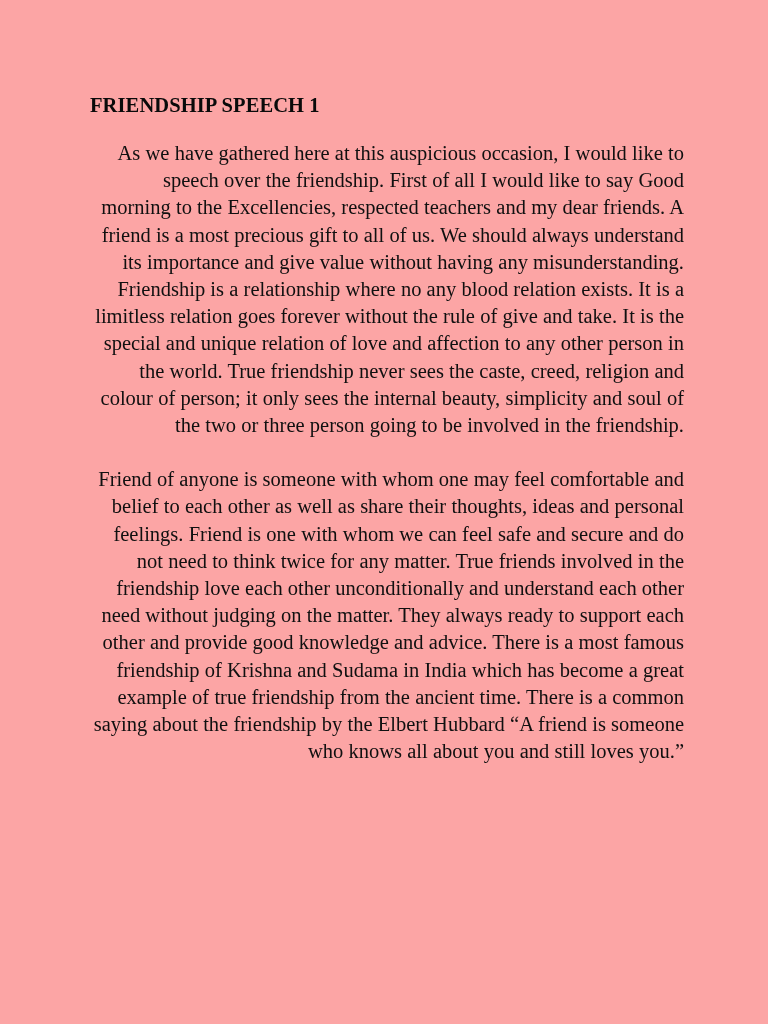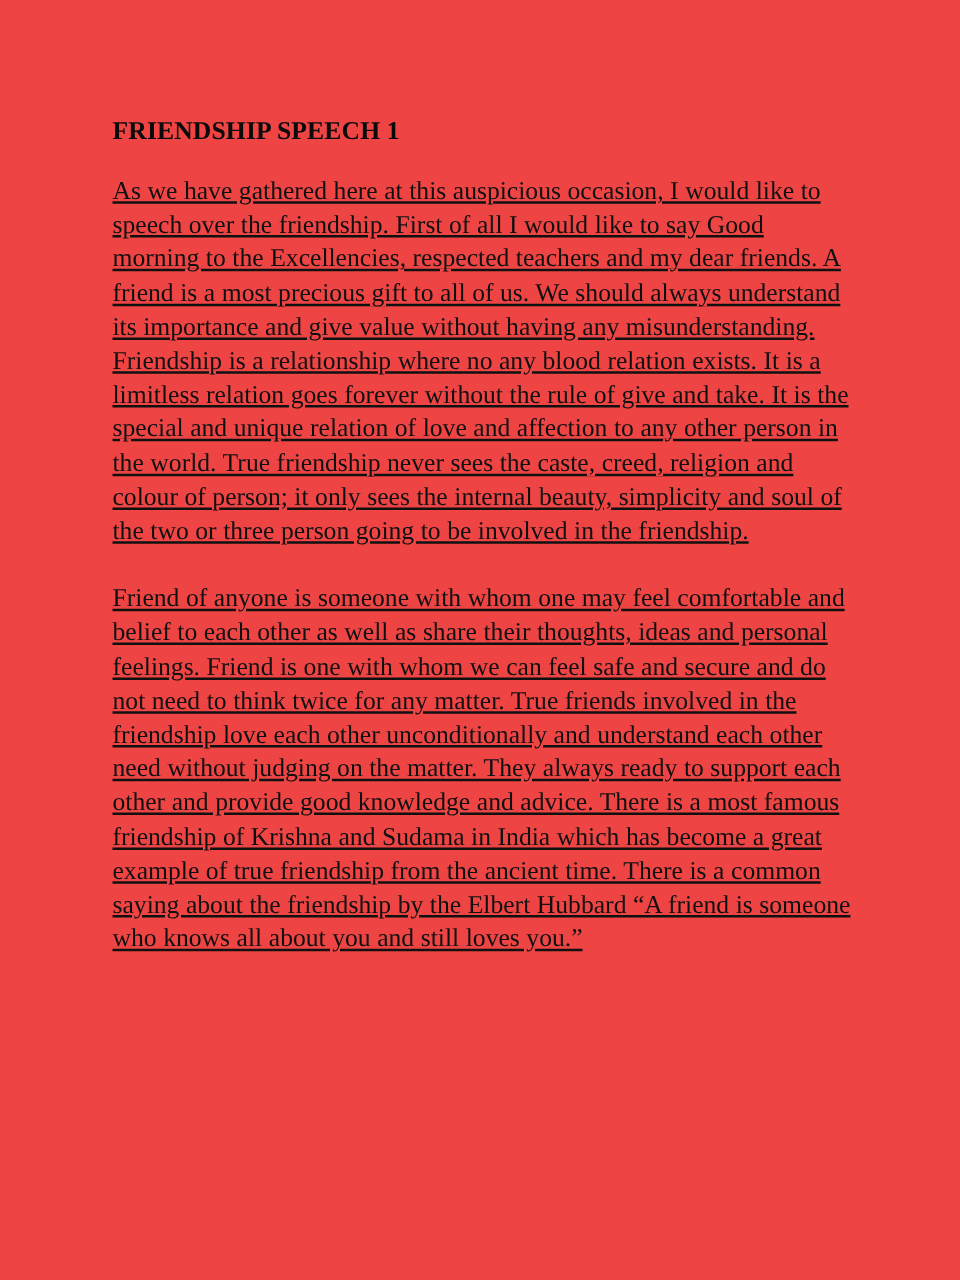--- a/index.html
+++ b/index.html
@@ -13,45 +13,44 @@
     height: 1024px;
     overflow: hidden;
     font-family: "Liberation Serif", "DejaVu Serif", serif;
     color: #000000;
     -webkit-font-smoothing: antialiased;
   }
   .page {
     position: relative;
     width: 768px;
     height: 1024px;
-    background: #ef4444;
+    background: #fca5a5;
     box-sizing: border-box;
   }
   .content {
     position: absolute;
     left: 90px;
     top: 92px;
     width: 594px;
   }
   .doc-title {
     font-size: 20.5px;
     font-weight: bold;
     line-height: 27px;
     letter-spacing: 0.1px;
     margin: 0 0 21px 0;
     color: #0a0a0a;
   }
   .para {
     font-size: 20.5px;
     line-height: 27.2px;
     margin: 0 0 27px 0;
-    text-align: left;
+    text-align: right;
     color: #101010;
     word-spacing: 0.1px;
-    text-decoration: underline;
   }
   .para:last-child {
     margin-bottom: 0;
   }
 </style>
 </head>
 <body>
 
 <div class="page">
   <div class="content">

